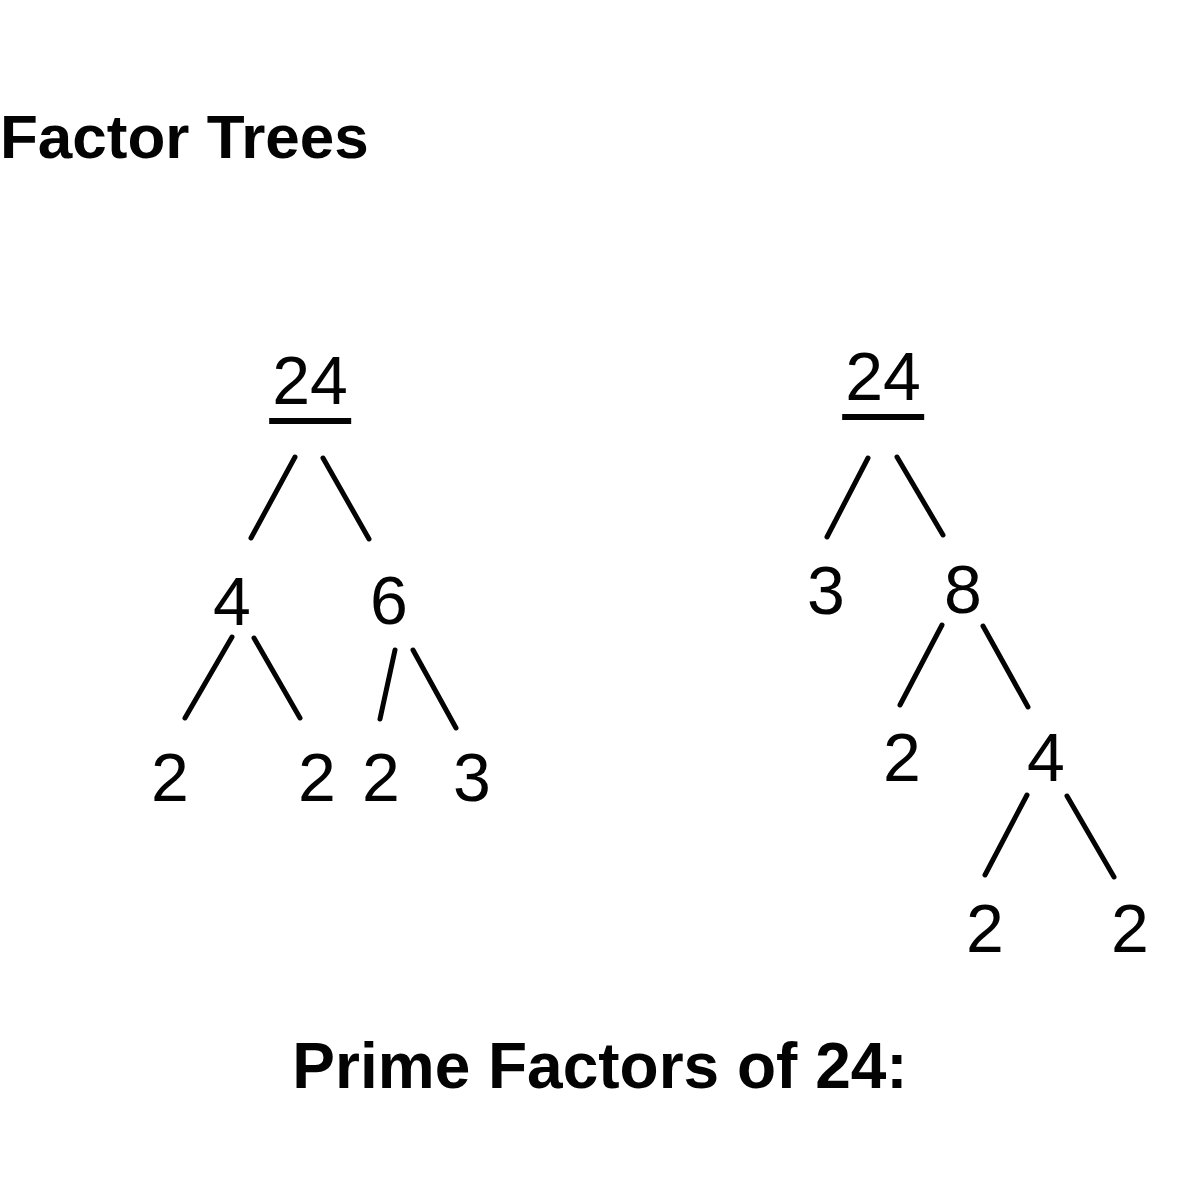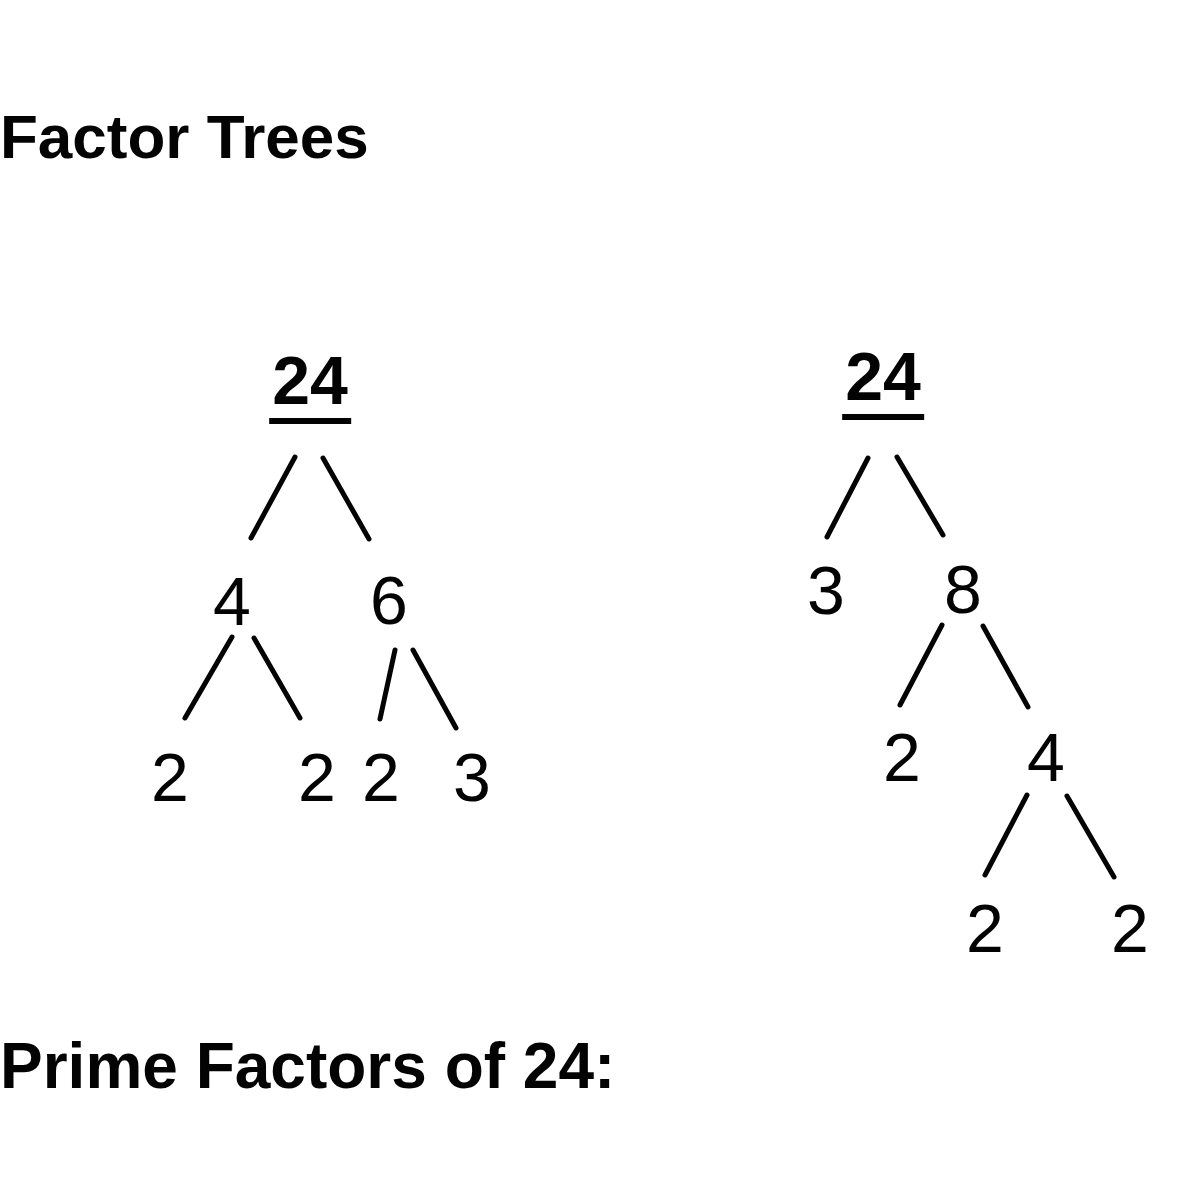--- a/index.html
+++ b/index.html
@@ -44,36 +44,35 @@
   }
   .tree-node {
     position: absolute;
     transform: translate(-50%, -50%);
     font-size: 68px;
     font-weight: 400;
     line-height: 1;
     white-space: nowrap;
   }
   .tree-root {
-    font-weight: 700;
+    font-weight: 400;
     border-bottom: 6px solid #030303;
     padding: 0 3px 4px 3px;
   }
   .caption {
     position: absolute;
     top: 1028px;
     left: 0;
     width: 100%;
     display: flex;
     justify-content: center;
     align-items: baseline;
     gap: 36px;
     font-size: 64px;
     line-height: 1.2;
-    flex-direction: column;
   }
   .caption-label { font-weight: 700; }
   .caption-value { font-weight: 400; letter-spacing: -1px; }
 </style>
 </head>
 <body>
 
 <div class="page">
 
   <div class="title">Factor Trees</div>

